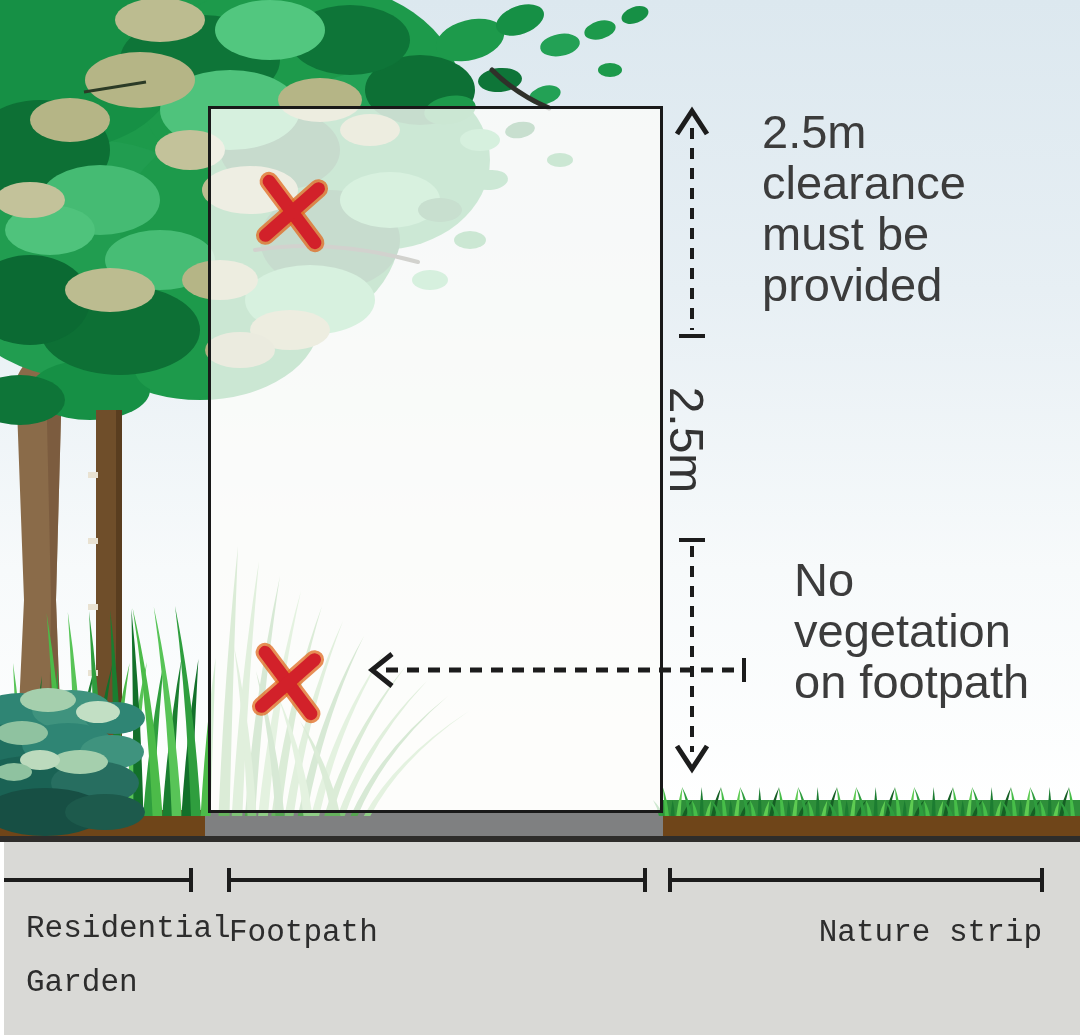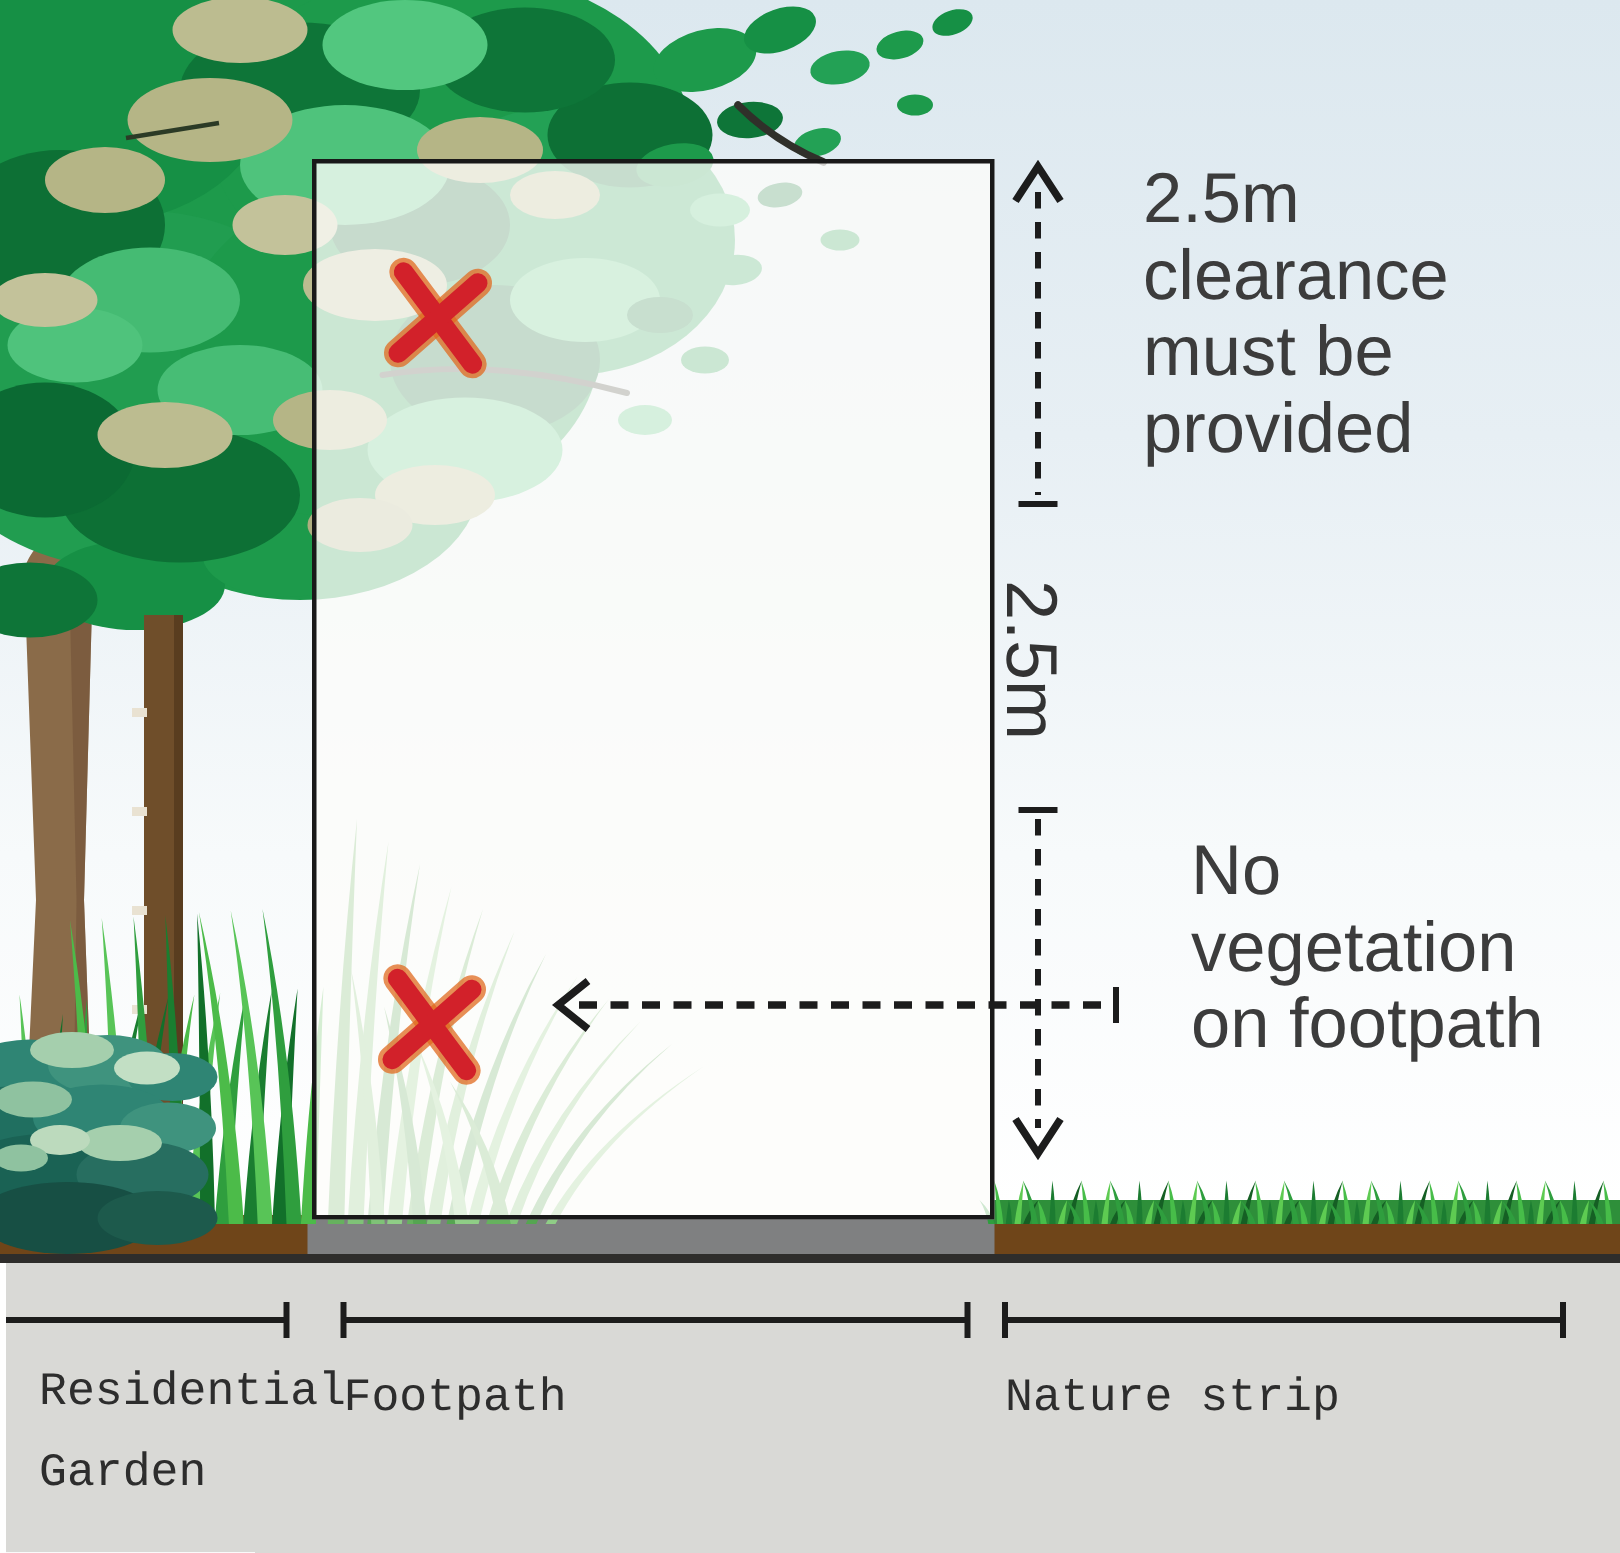--- a/index.html
+++ b/index.html
@@ -18,21 +18,21 @@
   #note-noveg{left:784px;top:554px;width:250px;margin-left:10px;}
   #dim-rot{
     position:absolute;left:714px;top:362px;width:156px;height:56px;
     transform:rotate(90deg);transform-origin:0 0;
     font-size:48px;line-height:56px;text-align:center;color:#333333;
   }
   .panel{position:absolute;left:4px;top:842px;width:1080px;height:193px;background:#d9d9d6;font-family:Liberation Mono, monospace;}
   .zone-label{position:absolute;font-size:31px;line-height:54px;color:#2d2d2d;}
   #lbl-res{left:22px;top:60px;width:195px;}
   #lbl-foot{left:225px;top:64px;width:416px;text-align:left;}
-  #lbl-nat{left:666px;top:64px;width:372px;text-align:left;}
+  #lbl-nat{left:666px;top:64px;width:372px;text-align:right;}
   .anno{pointer-events:none;}
 </style>
 </head>
 <body>
 
 <div class="stage">
 
   <svg id="scene" class="abs" width="1080" height="1035" viewBox="0 0 1080 1035">
 
     <path d="M 16,380 C 26,350 52,350 62,380 L 56,600 L 64,816 L 14,816 L 24,600 Z" fill="#8a6b49"></path>

